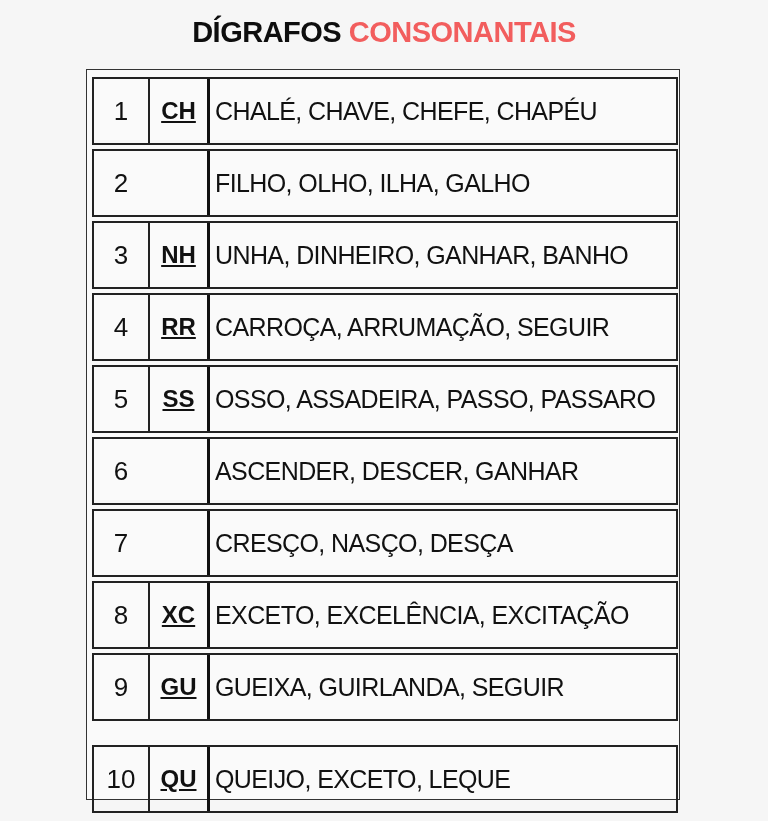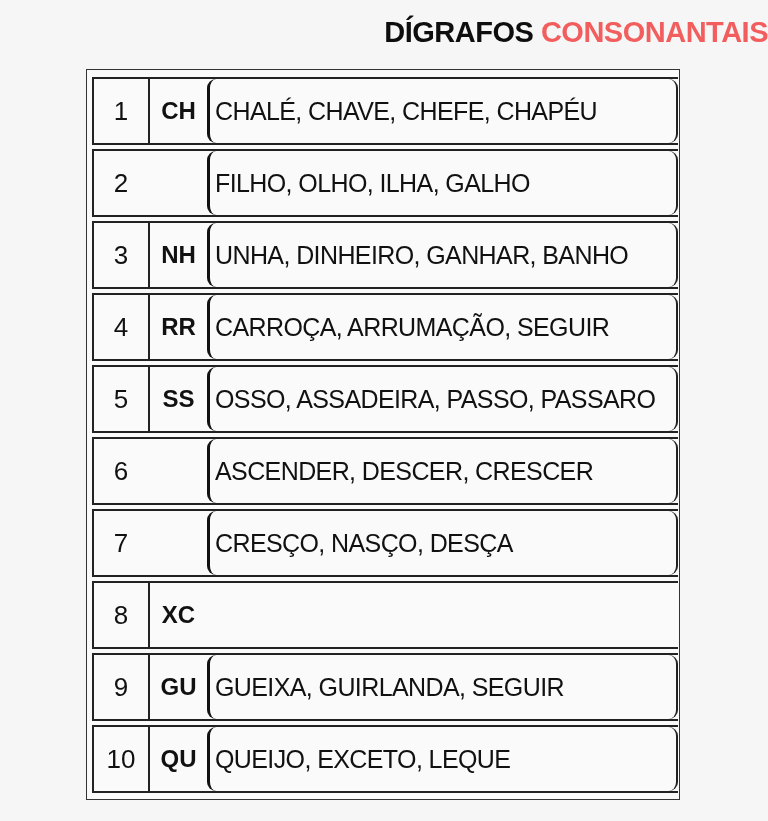--- a/index.html
+++ b/index.html
@@ -4,41 +4,41 @@
 <style>
   html, body { margin: 0; padding: 0; }
   body {
     width: 768px; height: 821px; overflow: hidden;
     background: #f6f6f6;
     font-family: "Liberation Sans", "DejaVu Sans", sans-serif;
     position: relative;
   }
   .title {
     position: absolute; left: 0; top: 14px; width: 768px;
-    text-align: right; font-weight: bold; font-size: 29px;
+    text-align: center; font-weight: bold; font-size: 29px;
     letter-spacing: -0.5px; line-height: 36px;
   }
   .title .t1 { color: #0e0e0e; }
   .title .t2 { color: #f25e5e; }
   .outer {
     position: absolute; left: 86px; top: 69px; width: 594px; height: 731px;
     border: 1.5px solid #333; box-sizing: border-box; background: #fafafa;
   }
   .tbl {
     position: absolute; left: 92px; top: 77px; width: 586px;
     border-collapse: separate; border-spacing: 0;
   }
   .row {
     position: absolute; left: 0; width: 586px; height: 68px;
     border-top: 2px solid #222; border-bottom: 2px solid #222; box-sizing: border-box;
   }
   .cell { position: absolute; top: 0; height: 100%; display: flex; align-items: center; box-sizing: border-box; }
   .c-num { left: 0; width: 56px; justify-content: center; font-size: 26px; color: #111; border-left: 2px solid #222; }
-  .c-dig { left: 56px; width: 59px; justify-content: center; font-size: 24px; font-weight: bold; color: #111; border-left: 2px solid #222; }
-  .c-ex { left: 115px; width: 471px; padding-left: 5px; font-size: 25px; color: #111; border-left: 3px solid #111; border-right: 2px solid #222; letter-spacing: -0.6px; white-space: nowrap; border-radius: 9px; }
+  .c-dig { left: 56px; width: 59px; justify-content: center; font-size: 24px; font-weight: bold; color: #111; border-left: 2px solid #222; text-decoration: underline; }
+  .c-ex { left: 115px; width: 471px; padding-left: 5px; font-size: 25px; color: #111; border-left: 3px solid #111; border-right: 2px solid #222; letter-spacing: -0.6px; white-space: nowrap; }
 </style>
 </head>
 <body>
 
 <div class="title">
   <span class="t1">DÍGRAFOS</span>
   <span class="t2">CONSONANTAIS</span>
 </div>
 
 <div class="outer"></div>
@@ -63,33 +63,34 @@
       <div class="cell c-dig">RR</div>
       <div class="cell c-ex">CARROÇA, ARRUMAÇÃO, SEGUIR</div>
     </div>
     <div class="row" style="top: 288px;">
       <div class="cell c-num">5</div>
       <div class="cell c-dig">SS</div>
       <div class="cell c-ex">OSSO, ASSADEIRA, PASSO, PASSARO</div>
     </div>
     <div class="row" style="top: 360px;">
       <div class="cell c-num">6</div>
-      <div class="cell c-ex">ASCENDER, DESCER, CRESCER</div>
+      <div class="cell c-ex">ASCENDER, DESCER, GANHAR</div>
     </div>
     <div class="row" style="top: 432px;">
       <div class="cell c-num">7</div>
       <div class="cell c-ex">CRESÇO, NASÇO, DESÇA</div>
     </div>
     <div class="row" style="top: 504px;">
       <div class="cell c-num">8</div>
       <div class="cell c-dig">XC</div>
+      <div class="cell c-ex">EXCETO, EXCELÊNCIA, EXCITAÇÃO</div>
     </div>
     <div class="row" style="top: 576px;">
       <div class="cell c-num">9</div>
       <div class="cell c-ex">GUEIXA, GUIRLANDA, SEGUIR</div>
       <div class="cell c-dig">GU</div>
     </div>
-    <div class="row" style="top: 648px; padding-left: 32px;">
+    <div class="row" style="top: 668px; padding-left: 32px;">
       <div class="cell c-num">10</div>
       <div class="cell c-dig">QU</div>
       <div class="cell c-ex">QUEIJO, EXCETO, LEQUE</div>
     </div>
   </div>
 
 </body></html>

